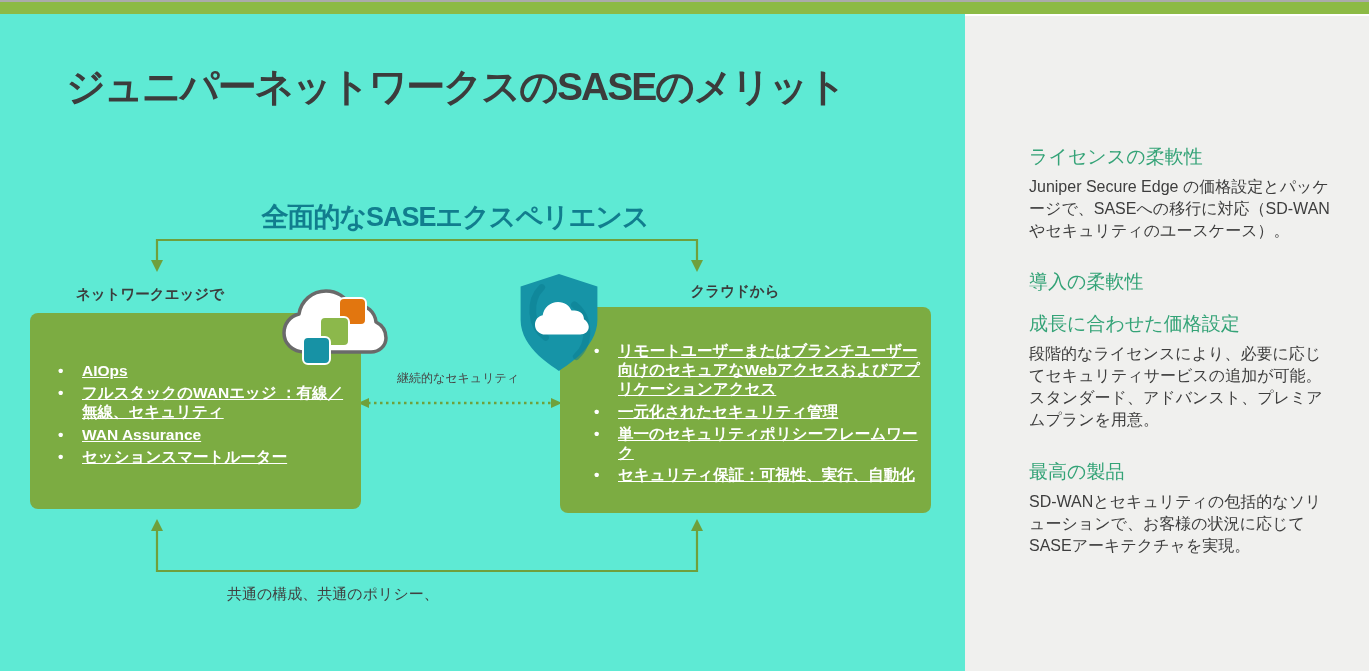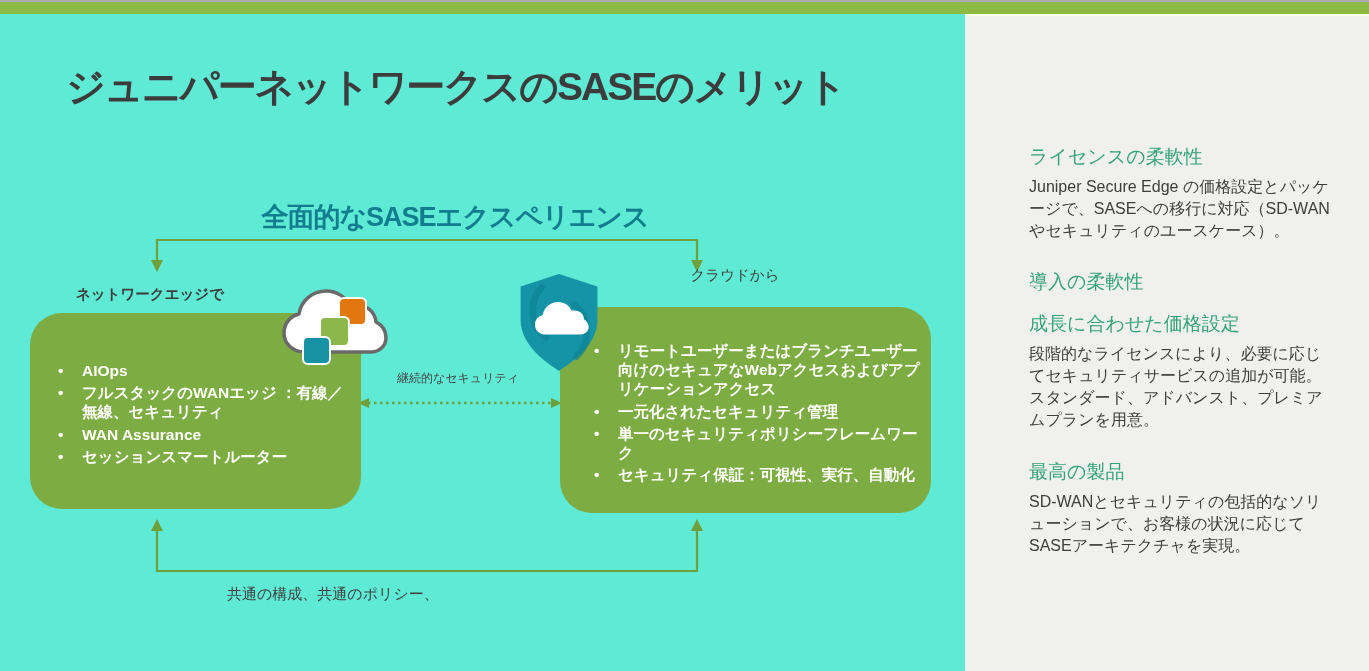--- a/index.html
+++ b/index.html
@@ -21,25 +21,25 @@
     font-size: 27px; font-weight: bold; color: #117d8e; letter-spacing: -1px; margin-top: 7px;
   }
 
   .connectors { position: absolute; left: 0; top: 0; width: 965px; height: 657px; pointer-events: none; }
 
   .edge-label {
     position: absolute; left: 60px; top: 271px; width: 180px; text-align: center;
     font-size: 14.5px; font-weight: bold; color: #3c3c3c;
   }
   .cloud-from-label {
-    position: absolute; left: 655px; top: 252px; width: 160px; text-align: center;
-    font-size: 14.5px; font-weight: normal; color: #3c3c3c;
+    position: absolute; left: 655px; top: 268px; width: 160px; text-align: center;
+    font-size: 14.5px; font-weight: bold; color: #3c3c3c;
   }
 
-  .box { position: absolute; background: #7cac42; border-radius: 32px; color: #ffffff; }
+  .box { position: absolute; background: #7cac42; border-radius: 8px; color: #ffffff; text-decoration: underline; }
   .box-left  { left: 30px;  top: 299px; width: 331px; height: 196px; }
   .box-right { left: 560px; top: 293px; width: 371px; height: 206px; }
   .box ul { list-style: none; }
   .box-left  ul { margin: 48px 10px 0 22px; }
   .box-right ul { margin: 34px 6px 0 28px; }
   .box li {
     position: relative; padding-left: 30px; margin-bottom: 3px;
     font-size: 15.5px; font-weight: bold; line-height: 1.24; color: #ffffff;
   }
   .box li::before { content: "\2022"; position: absolute; left: 6px; top: 0; }

